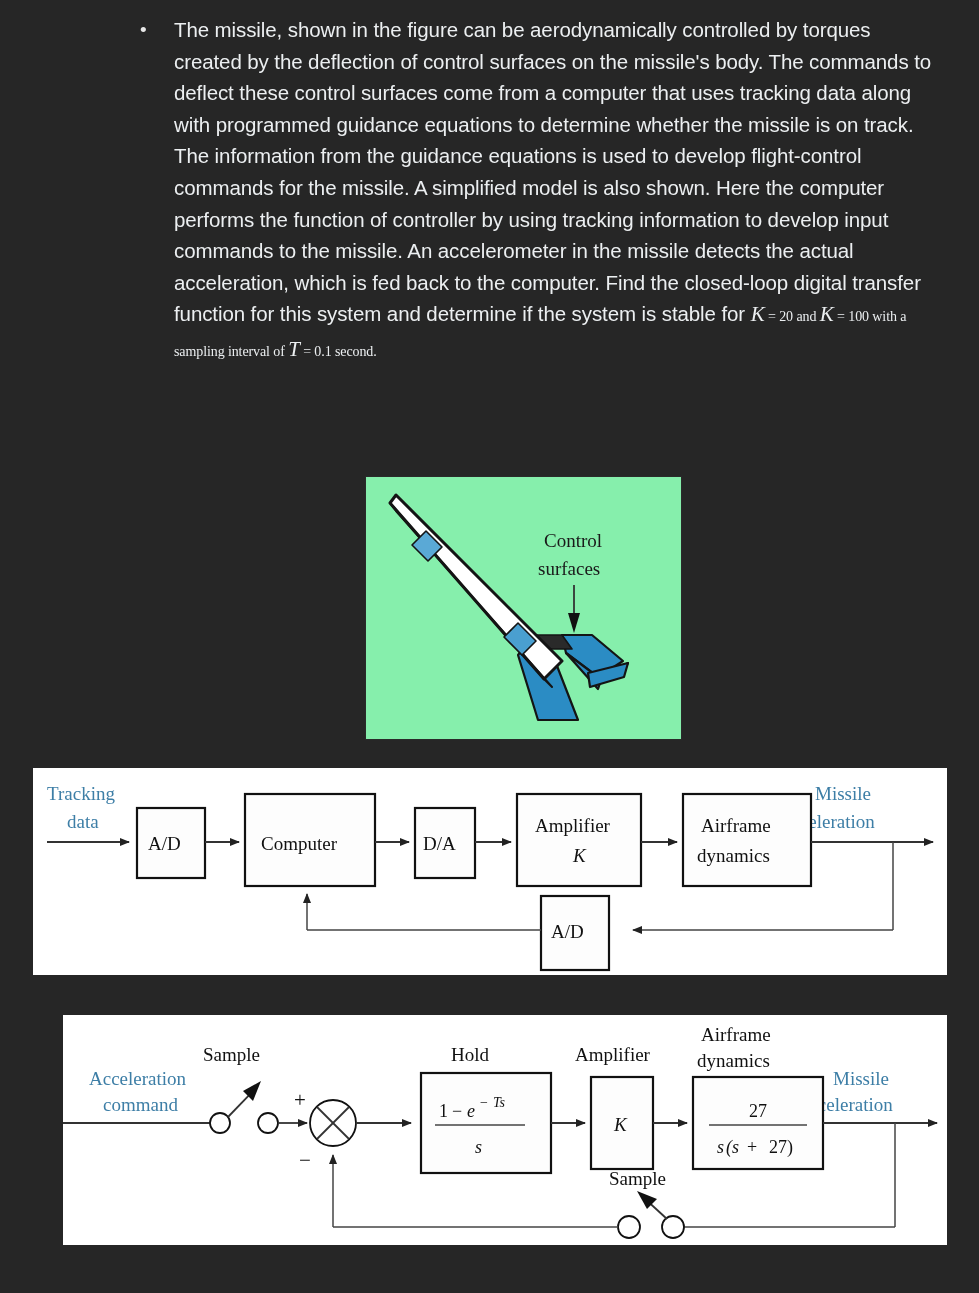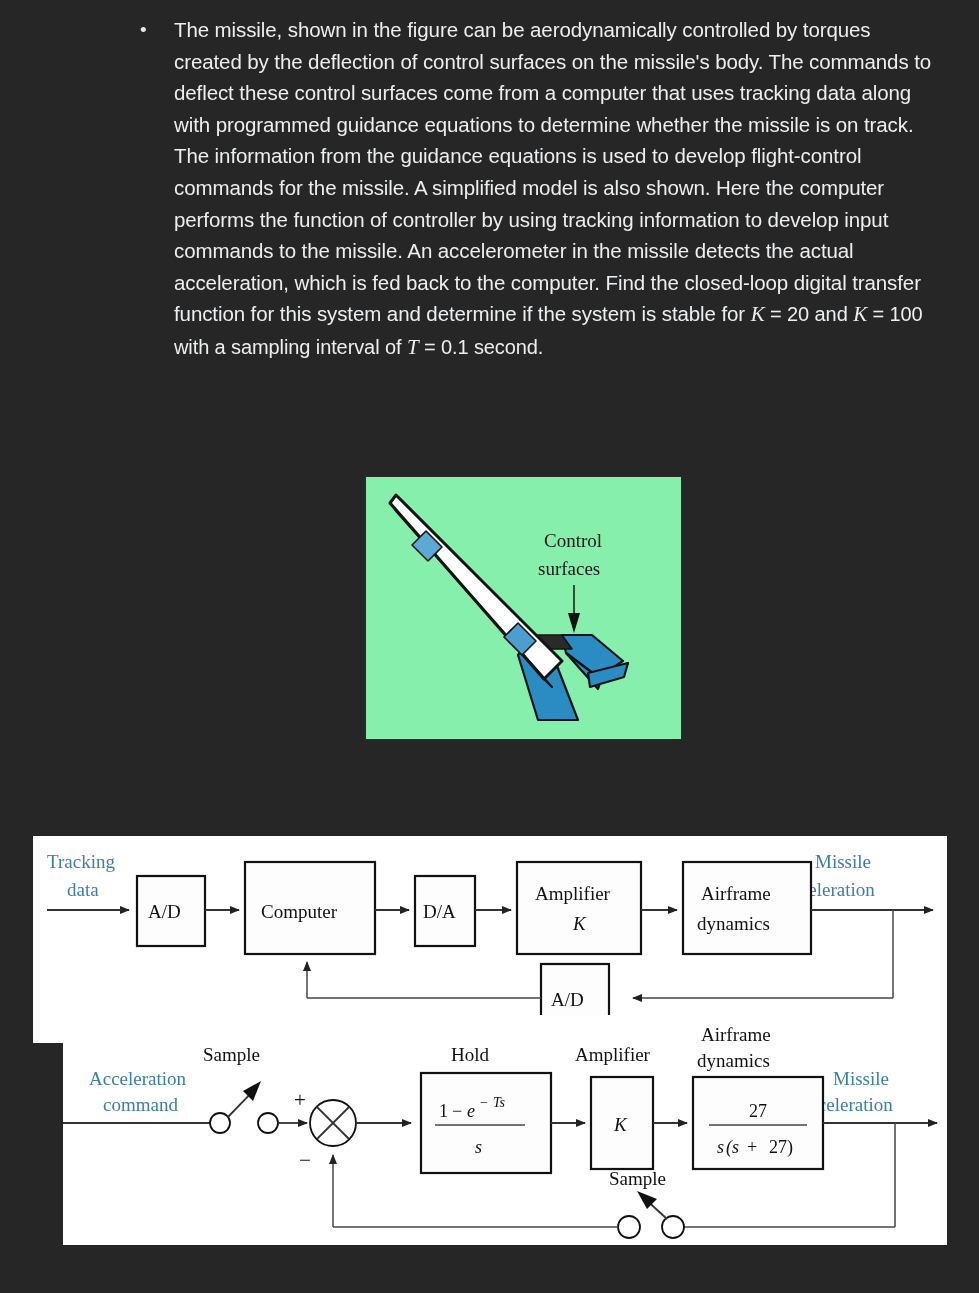--- a/index.html
+++ b/index.html
@@ -36,22 +36,22 @@
     line-height: 31.6px;
     letter-spacing: -0.1px;
     flex: 1;
   }
   .problem-text .mvar {
     font-family: "Liberation Serif", serif;
     font-style: italic;
     font-size: 21px;
   }
   .problem-text .mnum {
-    font-family: Liberation Sans, sans-serif;
-    font-size: 20px;
+    font-family: Liberation Serif, serif;
+    font-size: 14px;
   }
 
   
   .missile-figure {
     position: absolute;
     left: 365px;
     top: 476px;
     width: 317px;
     height: 264px;
     background: #86efac;
@@ -63,21 +63,21 @@
     font-family: "Liberation Serif", serif;
     font-size: 19px;
     fill: #1a1a1a;
   }
 
   
   .panel {
     position: absolute;
     background: #ffffff;
   }
-  #panel-top   { left: 33px;  top: 836px;  width: 914px; height: 207px; }
+  #panel-top   { left: 33px;  top: 768px;  width: 914px; height: 207px; }
   #panel-bot   { left: 63px;  top: 1015px; width: 884px; height: 230px; }
   .panel svg { display: block; }
 
   
   .blk-label {
     font-family: "Liberation Serif", serif;
     font-size: 19px;
     fill: #111111;
   }
   .blk-italic {

